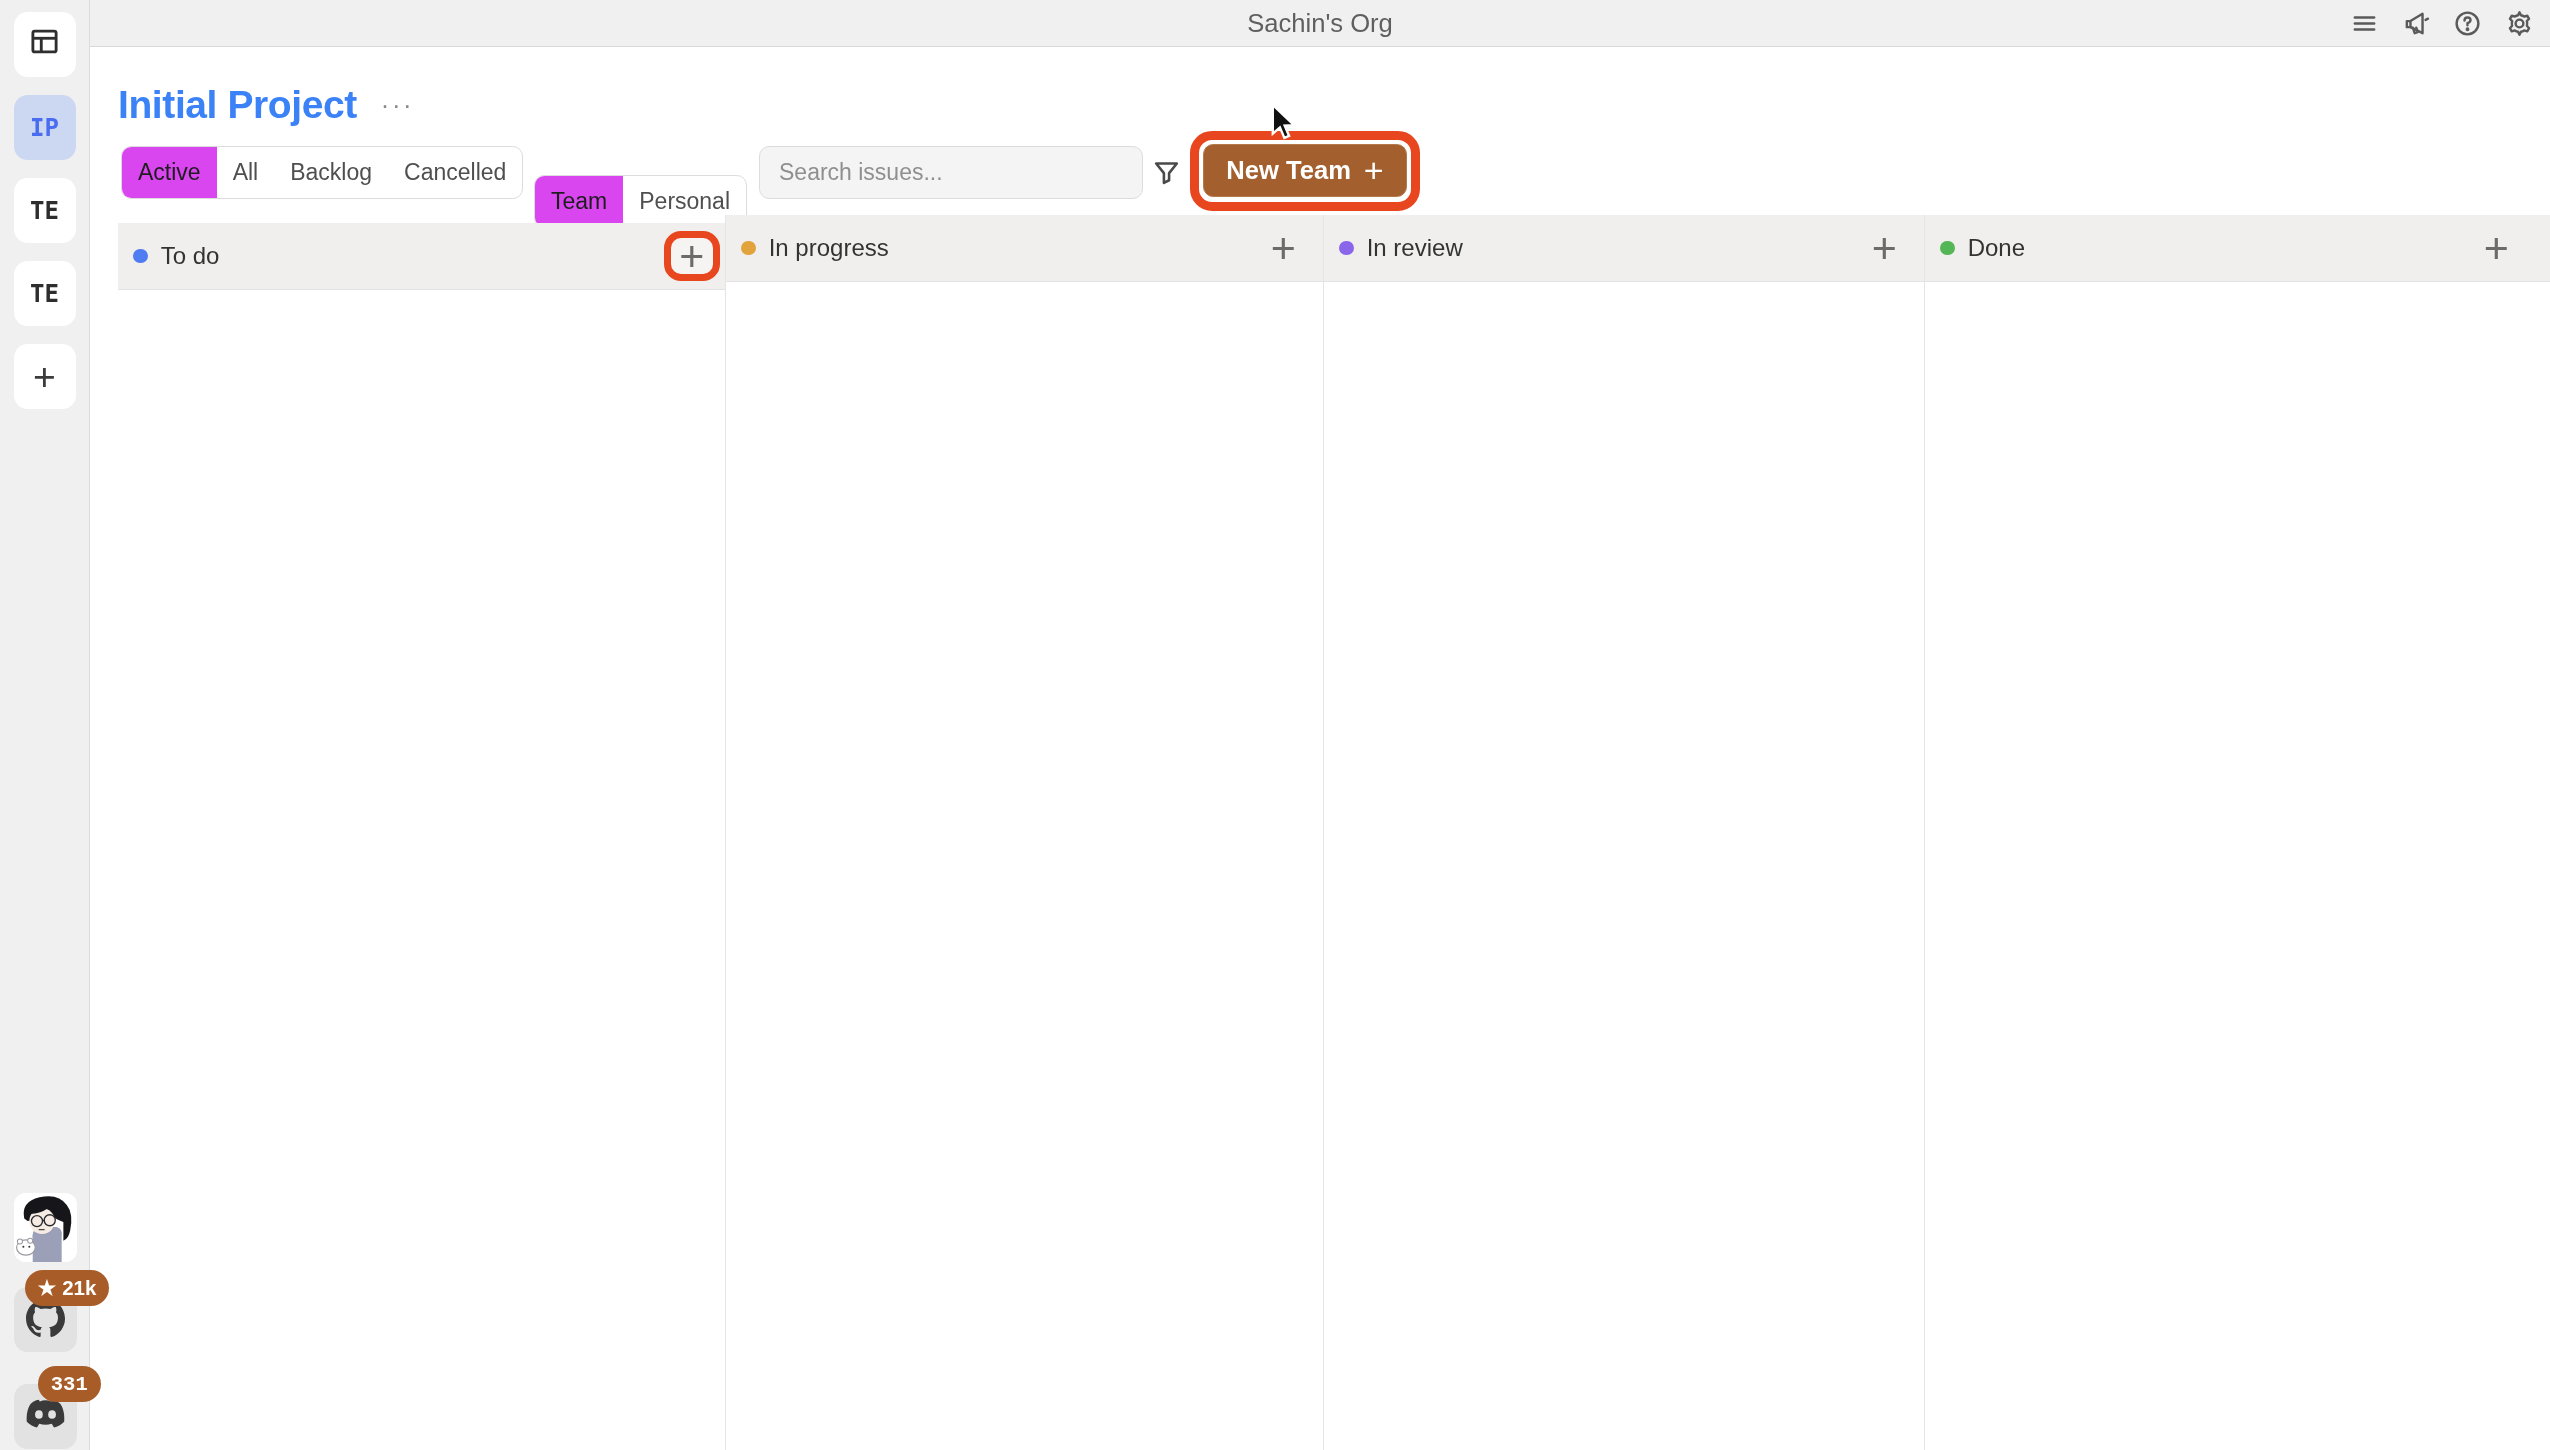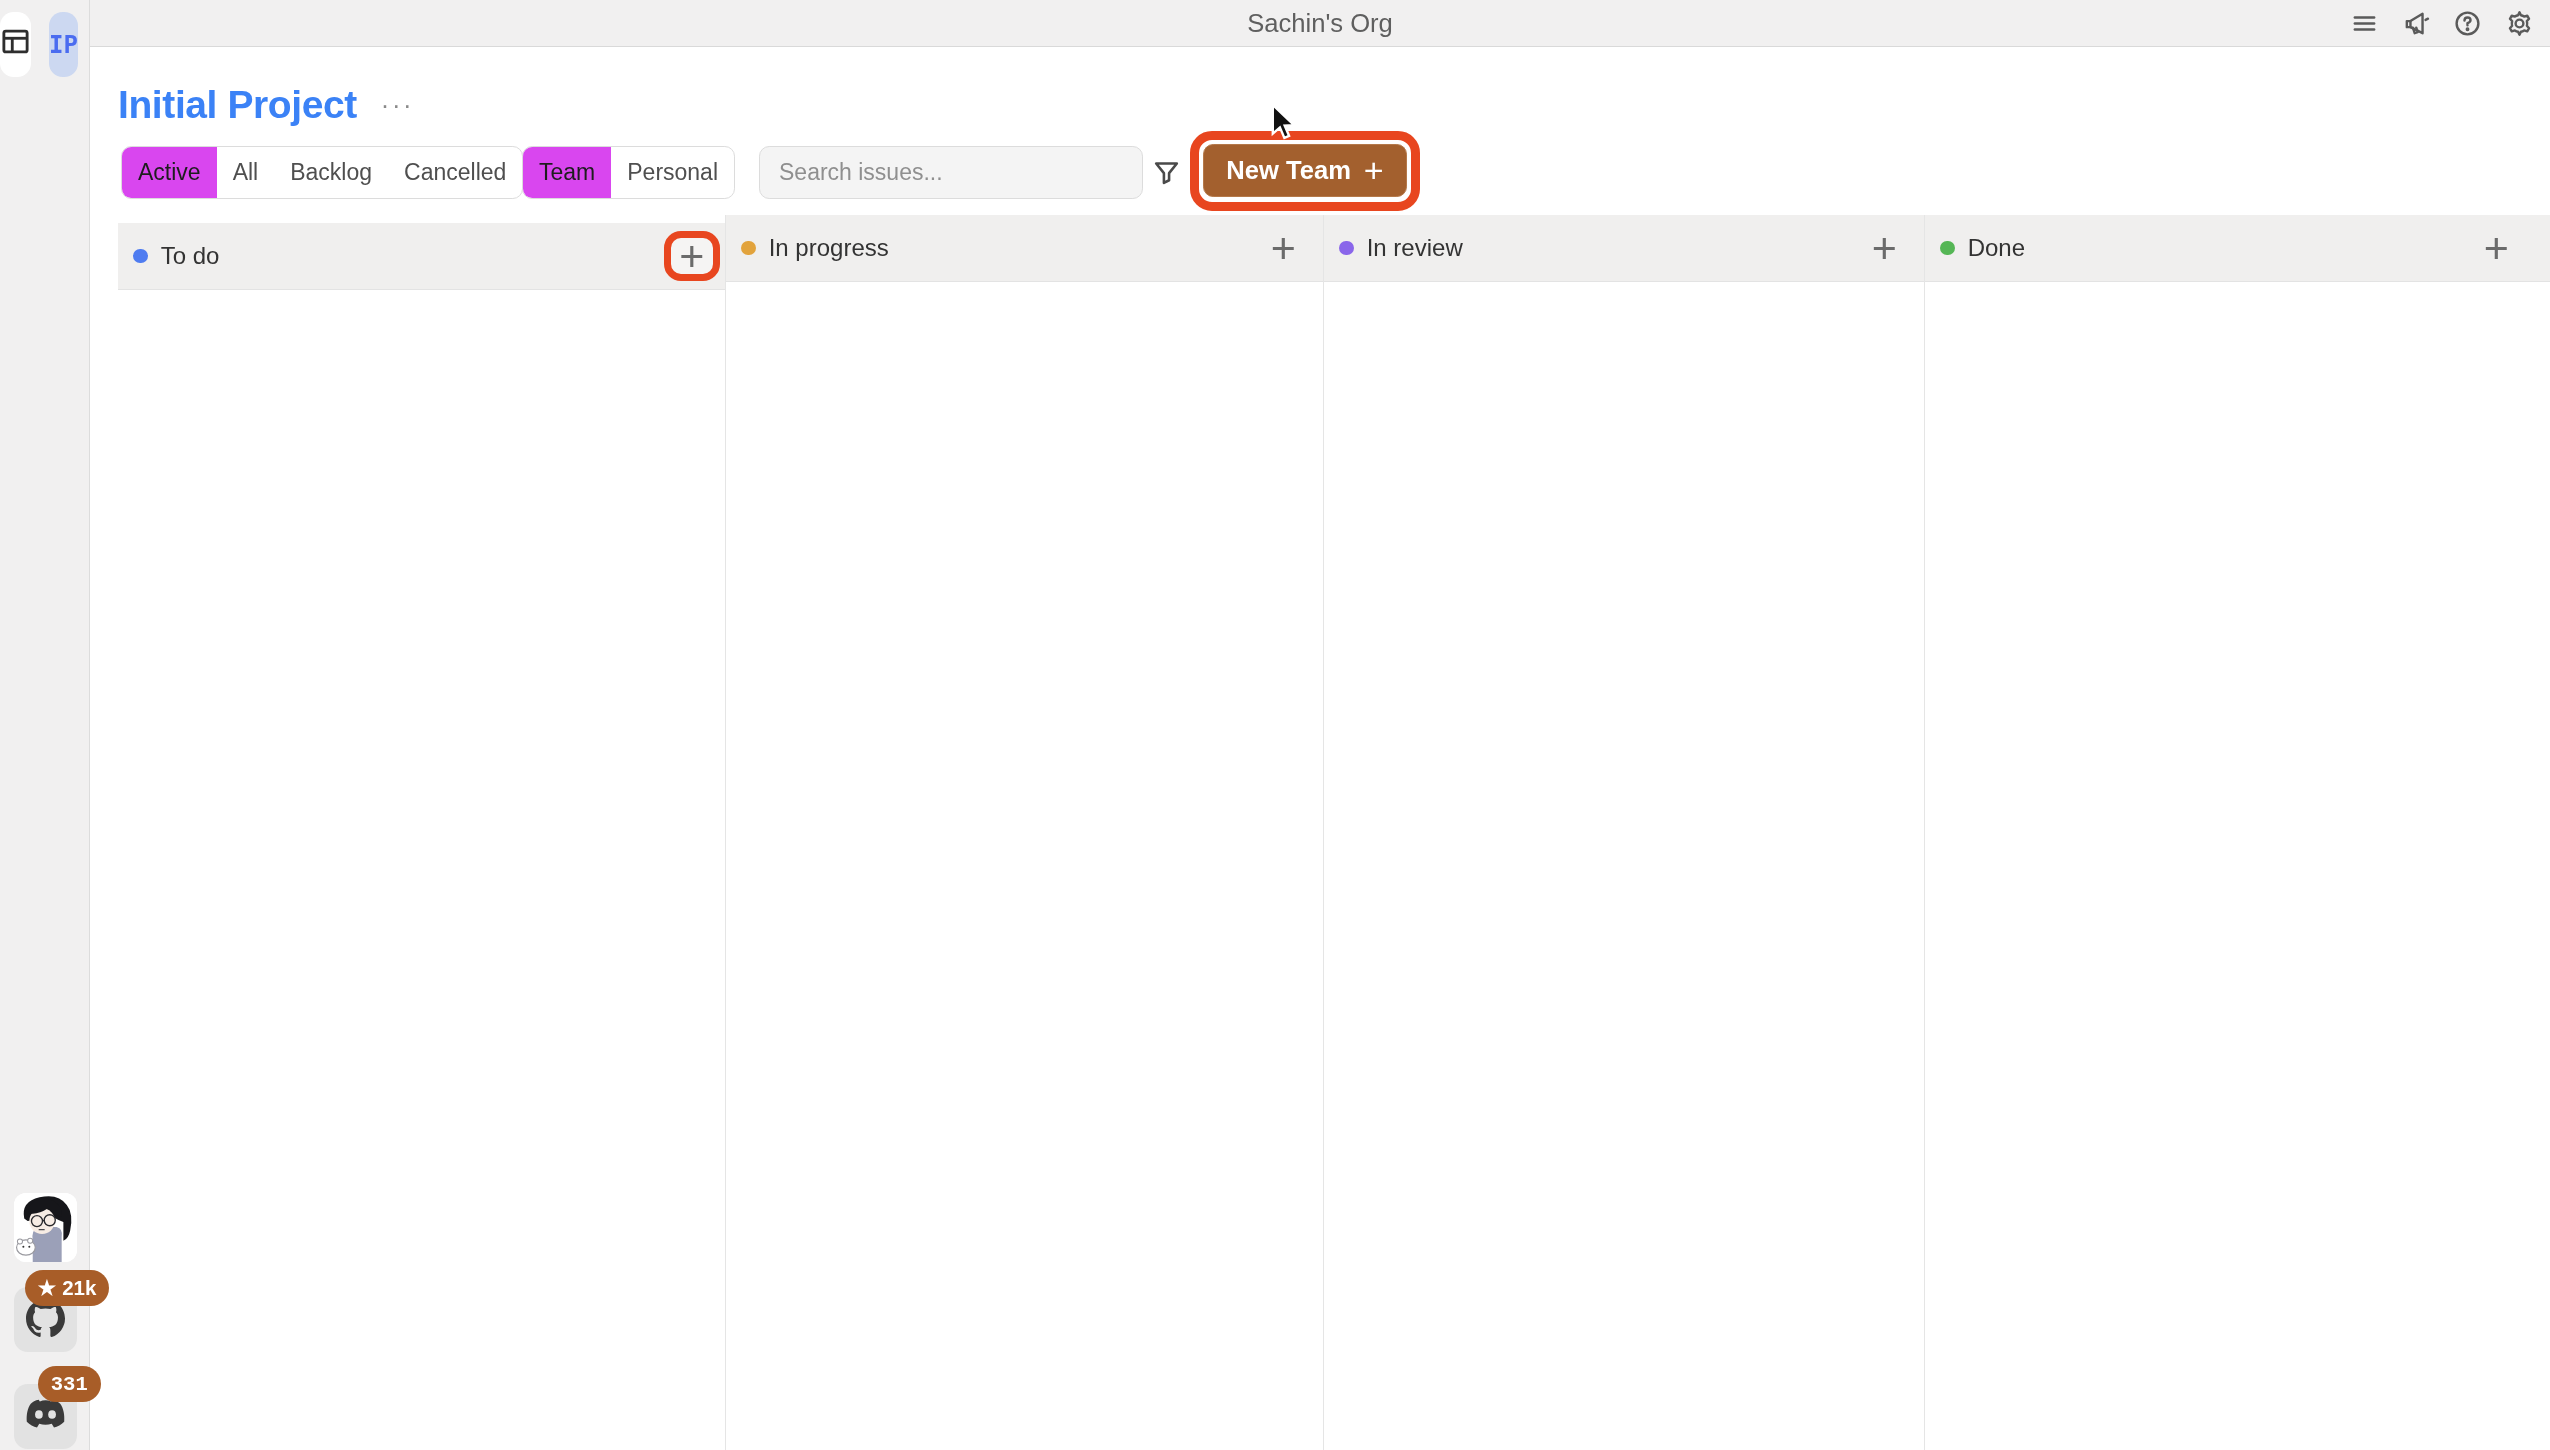--- a/index.html
+++ b/index.html
@@ -13,21 +13,21 @@
   }
   button { font-family:inherit; background:none; border:none; cursor:pointer; }
 
   
   .sidebar {
     width:90px; height:1451px; flex:0 0 90px;
     background:#f1f0f0; border-right:1.7px solid #dcdcdc;
     position:relative;
   }
   .sb-stack { position:absolute; top:12px; left:0; width:89px;
-    display:flex; flex-direction:row; align-items:center; gap:18px; }
+    display:flex; flex-direction:column; align-items:center; gap:18px; }
   .sb-tile {
     width:62px; height:65px; background:#ffffff; border-radius:13.7px;
     display:flex; align-items:center; justify-content:center;
     font-family:"DejaVu Sans Mono", monospace; font-weight:bold;
     font-size:24px; color:#2e2e2e;
   }
   .sb-tile.active { background:#ccd8f1; color:#4a6cf0; }
   .sb-tile.plus { font-family:"Liberation Sans",sans-serif; font-weight:400; font-size:39px; color:#3c3c3c; }
   .avatar {
     position:absolute; top:1193px; left:13.7px; width:63px; height:69px;
@@ -70,21 +70,21 @@
     position:absolute; top:99px; height:53px;
     background:#ffffff; border:1.7px solid #dcdcdc; border-radius:10.2px;
     display:flex; align-items:stretch; overflow:hidden;
   }
   .seg {
     padding:0 16px; display:flex; align-items:center;
     font-size:23px; color:#4f4f4f; white-space:nowrap;
   }
   .seg.selected { background:#d946ef; color:#1d1d1d; }
   .grp-status { left:31px; }
-  .grp-scope { left:432px; }
+  .grp-scope { left:444px;margin-top:29px; }
   .search-input {
     position:absolute; left:669px; top:99px; width:384px; height:53px;
     background:#f4f4f4; border:1.7px solid #dcdcdc; border-radius:10.2px;
     padding:0 19px; font-size:23px; color:#4d4d4d; outline:none;
   }
   .search-input::placeholder { color:#8f8f8f; }
   .filter-icon-btn { position:absolute; left:1057px; top:106px; width:38px; height:38px;
     display:flex; align-items:center; justify-content:center; }
 
   .ni-ring {

